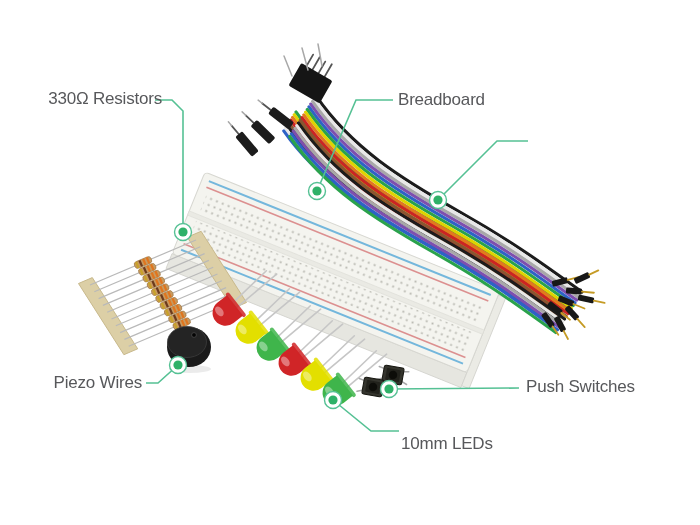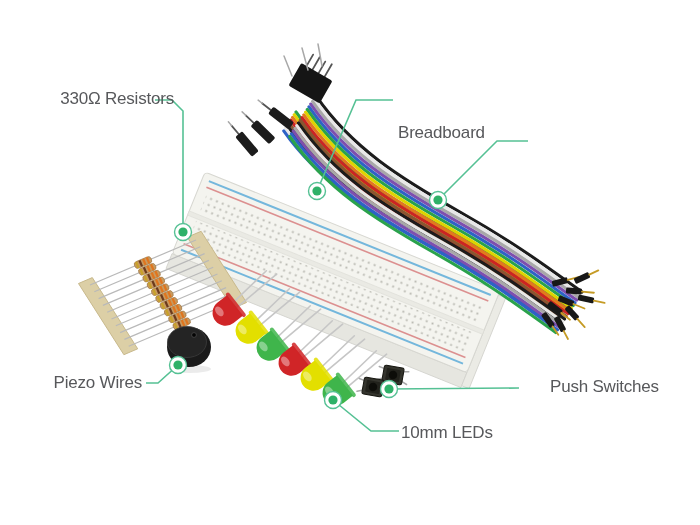--- a/index.html
+++ b/index.html
@@ -338,23 +338,23 @@
     <g>
       <circle class="dot-outer" cx="389" cy="389" r="8.5"></circle>
         <circle class="dot-inner" cx="389" cy="389" r="4.6"></circle>
       </g>
     <g>
       <circle class="dot-outer" cx="333" cy="400" r="8.5"></circle>
         <circle class="dot-inner" cx="333" cy="400" r="4.6"></circle>
       </g>
   </svg>
 
-  <div class="label" style="left:0;top:89px;width:150px;text-align:right;padding-left:24px;">330Ω Resistors</div>
-
-  <div class="label" style="left:398px;top:90px;margin-top:33px;">Breadboard</div>
+  <div class="label" style="left:12px;top:89px;width:150px;text-align:right;">330Ω Resistors</div>
+
+  <div class="label" style="left:398px;top:90px;">Breadboard</div>
 
 
   <div class="label" style="left:0;top:373px;width:142px;text-align:right;">Piezo Wires</div>
 
-  <div class="label" style="left:526px;top:377px;margin-left:24px;">Push Switches</div>
-
-  <div class="label" style="left:401px;top:423px;">10mm LEDs</div>
+  <div class="label" style="left:526px;top:377px;">Push Switches</div>
+
+  <div class="label" style="left:401px;top:434px;">10mm LEDs</div>
 </div>
 
 </body></html>

